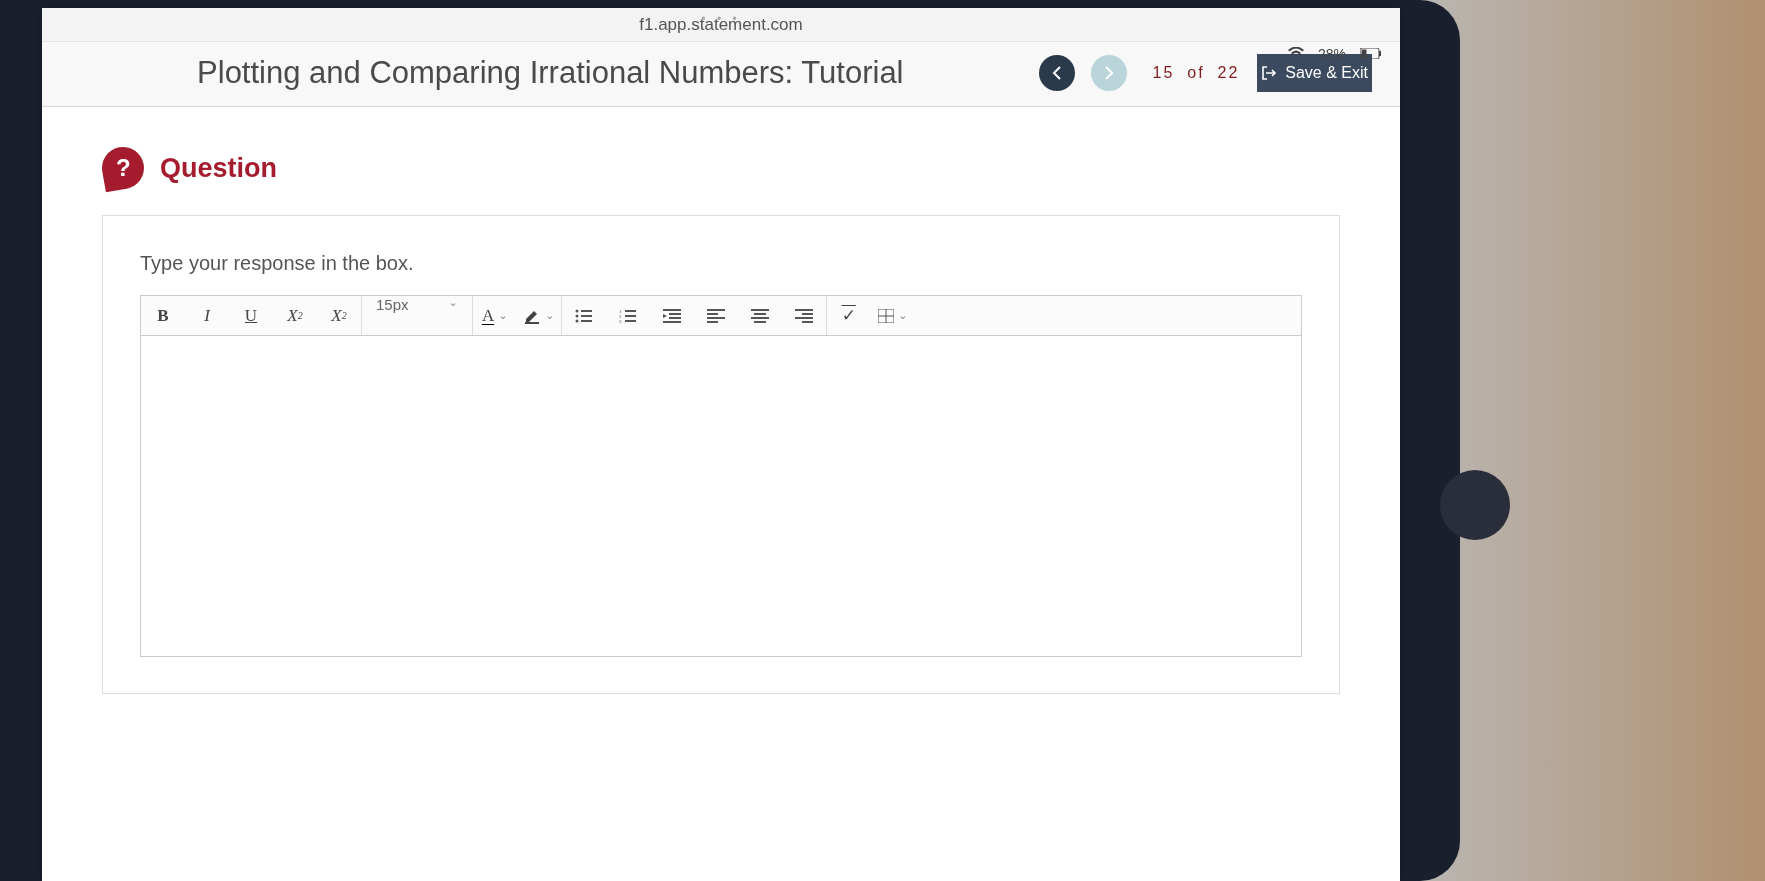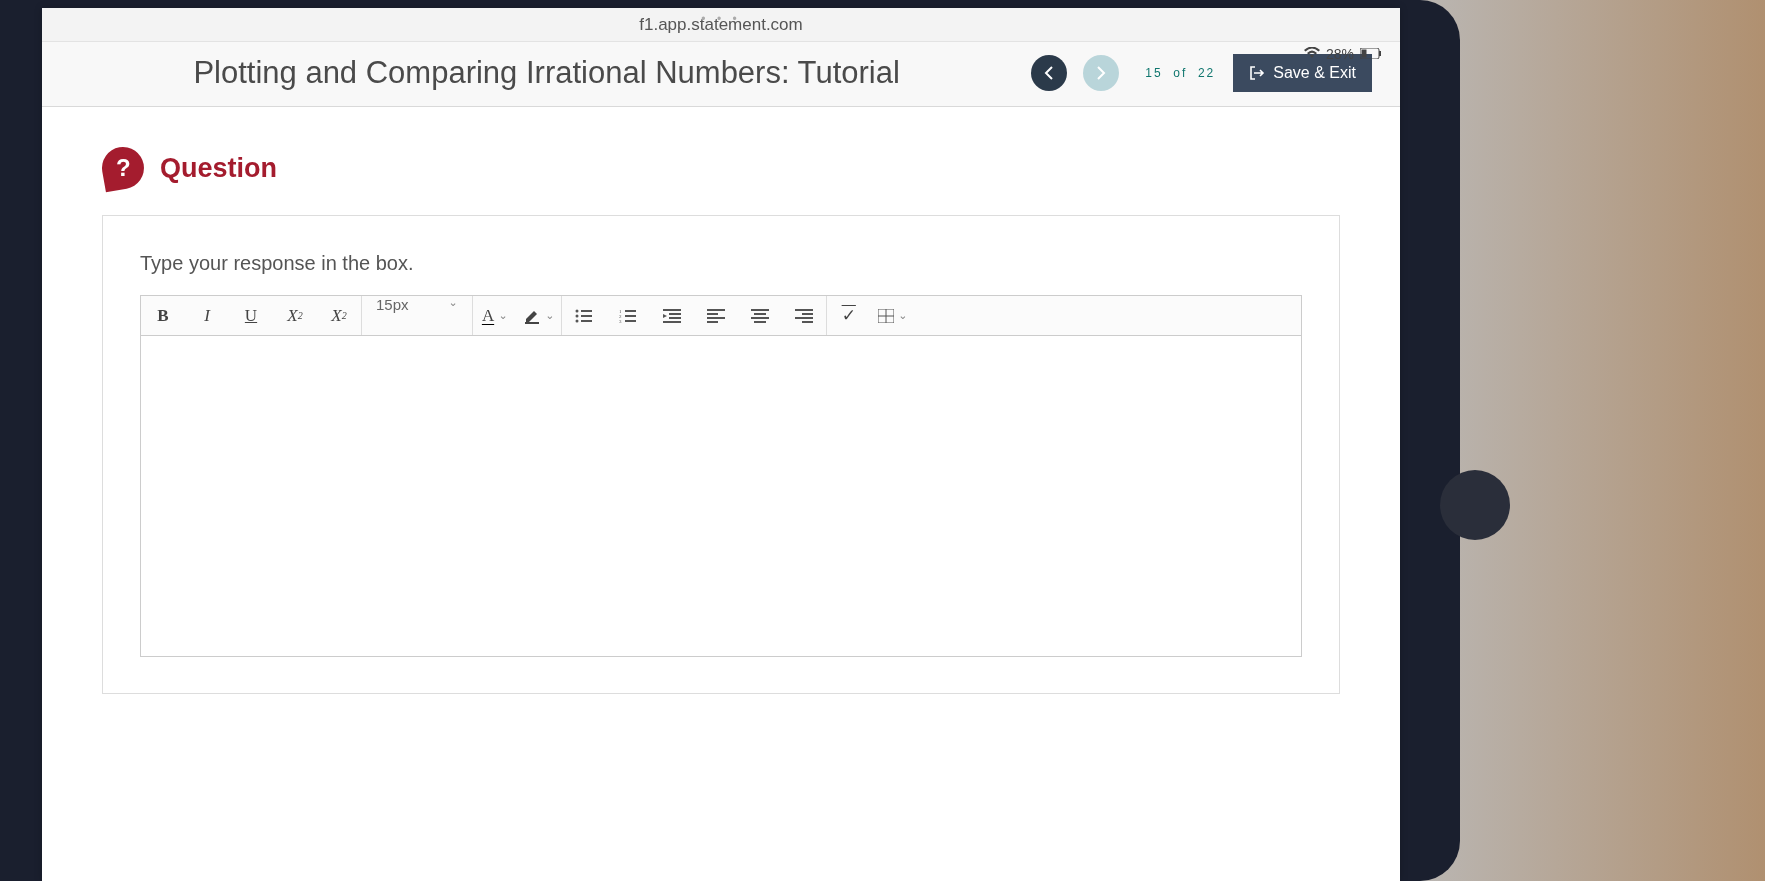--- a/index.html
+++ b/index.html
@@ -16,25 +16,25 @@
   .browser { position: absolute; left: 42px; top: 8px; right: 60px; bottom: 0; background: #fdfdfd; display: flex; flex-direction: column; box-shadow: 0 0 8px rgba(0,0,0,.2); }
   .urlbar { height: 34px; background: #f3f3f3; border-bottom: 1px solid #e3e3e3; display: flex; align-items: center; justify-content: center; position: relative; font-size: 17px; color: #555; }
   .dots { position: absolute; top: 4px; left: 50%; transform: translateX(-50%); letter-spacing: 4px; color: #aaa; font-size: 12px; }
 
   
   .pageheader { display: flex; align-items: center; padding: 12px 28px 14px 28px; border-bottom: 1px solid #d9d9d9; background: #f8f8f8; text-align: center; }
   .pageheader .title { flex: 1; font-size: 31px; font-weight: 300; color: #4a4a4a; }
   .nav-circle { width: 36px; height: 36px; border-radius: 50%; display: flex; align-items: center; justify-content: center; margin: 0 8px; }
   .nav-prev { background: #2b3a4a; color: #fff; }
   .nav-next { background: #b9d5da; color: #fff; }
-  .pager { font-size: 12px; color: #0f766e; margin: 0 18px; letter-spacing: 2px; }
-  .save-exit { background: #3b4a5f; color: #fff; font-size: 16px; padding: 10px 16px; display: flex; align-items: center; gap: 8px; cursor: pointer; }
-
-  
-  .status { position: absolute; top: 38px; right: 18px; font-size: 14px; color: #444; display: flex; align-items: center; gap: 6px; }
+  .pager { font-size: 16px; color: #7f1d1d; margin: 0 18px; letter-spacing: 2px; }
+  .save-exit { background: #3b4a5f; color: #fff; font-size: 16px; padding: 10px 4px; display: flex; align-items: center; gap: 8px; cursor: pointer; }
+
+  
+  .status { position: absolute; top: 38px; right: 18px; font-size: 14px; color: #444; display: flex; align-items: center; gap: 14px; }
 
   
   .content { flex: 1; padding: 40px 60px; background: #fff; overflow: hidden; }
   .question-head { display: flex; align-items: center; gap: 16px; margin-bottom: 26px; }
   .q-bubble { width: 42px; height: 42px; background: #a41c2e; border-radius: 50% 50% 50% 0; display: flex; align-items: center; justify-content: center; color: #fff; font-size: 24px; font-weight: bold; transform: rotate(-10deg); }
   .q-bubble span { transform: rotate(10deg); display:inline-block; }
   .q-title { font-size: 27px; font-weight: 700; color: #a41c2e; }
 
   .card { border: 1px solid #ddd; padding: 36px 37px; background: #fff; }
   .instr { font-size: 20px; color: #555; margin-bottom: 20px; }

